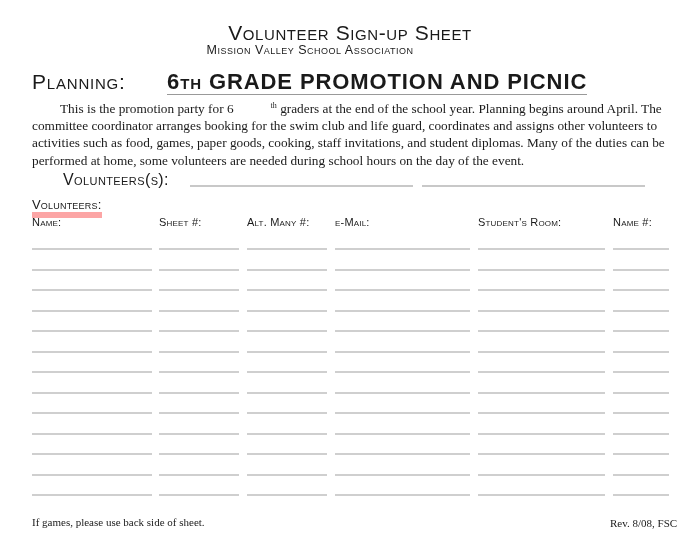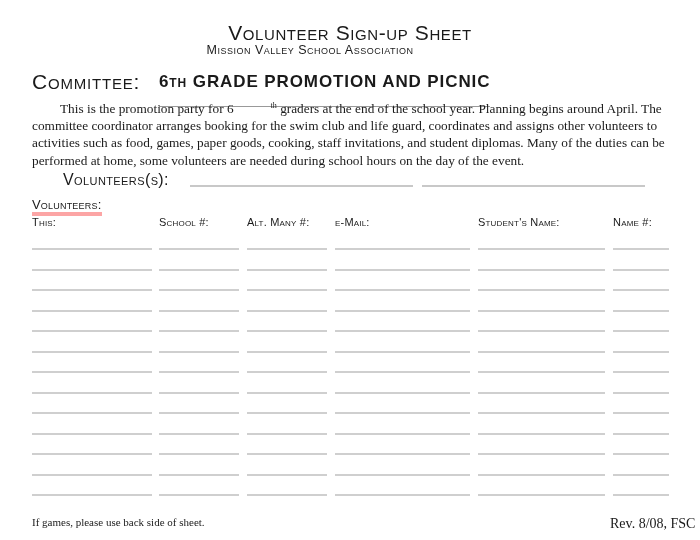--- a/index.html
+++ b/index.html
@@ -1,54 +1,54 @@
 <!DOCTYPE html>
 <html><head>
 <meta charset="utf-8">
 <style>
   html, body { margin:0; padding:0; background:#ffffff; }
   body { width:700px; height:540px; position:relative; overflow:hidden; color:#1a1a1a; font-family:"Liberation Sans", sans-serif; }
   .abs { position:absolute; }
   .title { left:0; width:700px; top:22px; text-align:center; font-variant:small-caps; font-size:21px; letter-spacing:0.6px; font-family:"Liberation Sans", sans-serif; line-height:22px; }
   .subtitle { left:0; width:620px; top:43px; text-align:center; font-variant:small-caps; font-size:12.5px; letter-spacing:0.5px; line-height:14px; }
   .committee-label { left:32px; top:70px; font-variant:small-caps; font-size:21px; letter-spacing:0.8px; line-height:24px; }
-  .committee-value { left:159px; top:70px; font-weight:bold; font-size:17px; letter-spacing:0.9px; line-height:24px; border-bottom:1.5px solid #999; padding-bottom:12px; font-variant:small-caps; }
+  .committee-value { left:167px; top:70px; font-weight:bold; font-size:22px; letter-spacing:0.9px; line-height:24px; border-bottom:1.5px solid #999; padding-bottom:0px; font-variant:small-caps; }
   .desc { left:32px; top:100px; width:650px; font-family:"Liberation Serif", serif; font-size:13.3px; line-height:17.2px; color:#1a1a1a; text-indent:28px; word-spacing:0px; }
   .desc sup { font-size:8px; line-height:0; vertical-align:5px;padding-left:37px; }
   .chair-label { left:63px; top:171px; font-variant:small-caps; font-size:16px; letter-spacing:0.4px; line-height:18px; }
   .chair-line { height:1.5px; background:#c8c8c8; top:185px; }
-  .vol-label { left:32px; top:198px; font-variant:small-caps; font-size:13px; letter-spacing:0.2px; border-bottom:4px solid #fca5a5; line-height:14px; }
+  .vol-label { left:32px; top:198px; font-variant:small-caps; font-size:13px; letter-spacing:0.2px; border-bottom:6px solid #fca5a5; line-height:14px; }
   .col-head { top:216px; font-variant:small-caps; font-size:11px; letter-spacing:0.2px; line-height:13px; }
   .row-line { height:1.5px; background:#cfcfcf; }
   .footer-left { left:32px; top:516px; font-family:"Liberation Serif", serif; font-size:11px; line-height:13px; }
-  .footer-right { left:610px; top:518px; font-family:"Liberation Serif", serif; font-size:14px; line-height:11px; }
+  .footer-right { left:610px; top:518px; font-family:"Liberation Serif", serif; font-size:11px; line-height:11px; }
 </style>
 </head>
 <body>
 
 <div class="abs title">Volunteer Sign-up Sheet</div>
 <div class="abs subtitle">Mission Valley School Association</div>
 
-<div class="abs committee-label">Committee:</div>
+<div class="abs committee-label">Planning:</div>
 <div class="abs committee-value">6th GRADE PROMOTION AND PICNIC</div>
 
 <div class="abs desc"><span>This is the promotion party for 6</span><sup>th</sup><span> graders at the end of the school year.  Planning begins around April. The committee coordinator arranges booking for the swim club and life guard, coordinates and assigns other volunteers to activities such as food, games, paper goods, cooking, staff invitations, and student diplomas.  Many of the duties can be performed at home, some volunteers are needed during school hours on the day of the event.</span></div>
 
 <div class="abs chair-label">Volunteers(s):</div>
 <div class="abs chair-line" style="left:190px;width:223px;"></div>
 <div class="abs chair-line" style="left:422px;width:223px;"></div>
 
 <div class="abs vol-label">Volunteers:</div>
 
 <div id="col-heads">
-    <div class="abs col-head" style="left: 32px;">This:</div>
-    <div class="abs col-head" style="left: 159px;">School #:</div>
+    <div class="abs col-head" style="left: 32px;">Name:</div>
+    <div class="abs col-head" style="left: 159px;">Sheet #:</div>
     <div class="abs col-head" style="left: 247px;">Alt. Many #:</div>
     <div class="abs col-head" style="left: 335px;">e-Mail:</div>
-    <div class="abs col-head" style="left: 478px;">Student's Name:</div>
+    <div class="abs col-head" style="left: 478px;">Student's Room:</div>
     <div class="abs col-head" style="left: 613px;">Name #:</div>
   </div>
 <div id="rows">
     <div>
       <div class="abs row-line" style="left: 32px; width: 120px; top: 248px;"></div>
       <div class="abs row-line" style="left: 159px; width: 80px; top: 248px;"></div>
       <div class="abs row-line" style="left: 247px; width: 80px; top: 248px;"></div>
       <div class="abs row-line" style="left: 335px; width: 135px; top: 248px;"></div>
       <div class="abs row-line" style="left: 478px; width: 127px; top: 248px;"></div>
       <div class="abs row-line" style="left: 613px; width: 56px; top: 248px;"></div>

